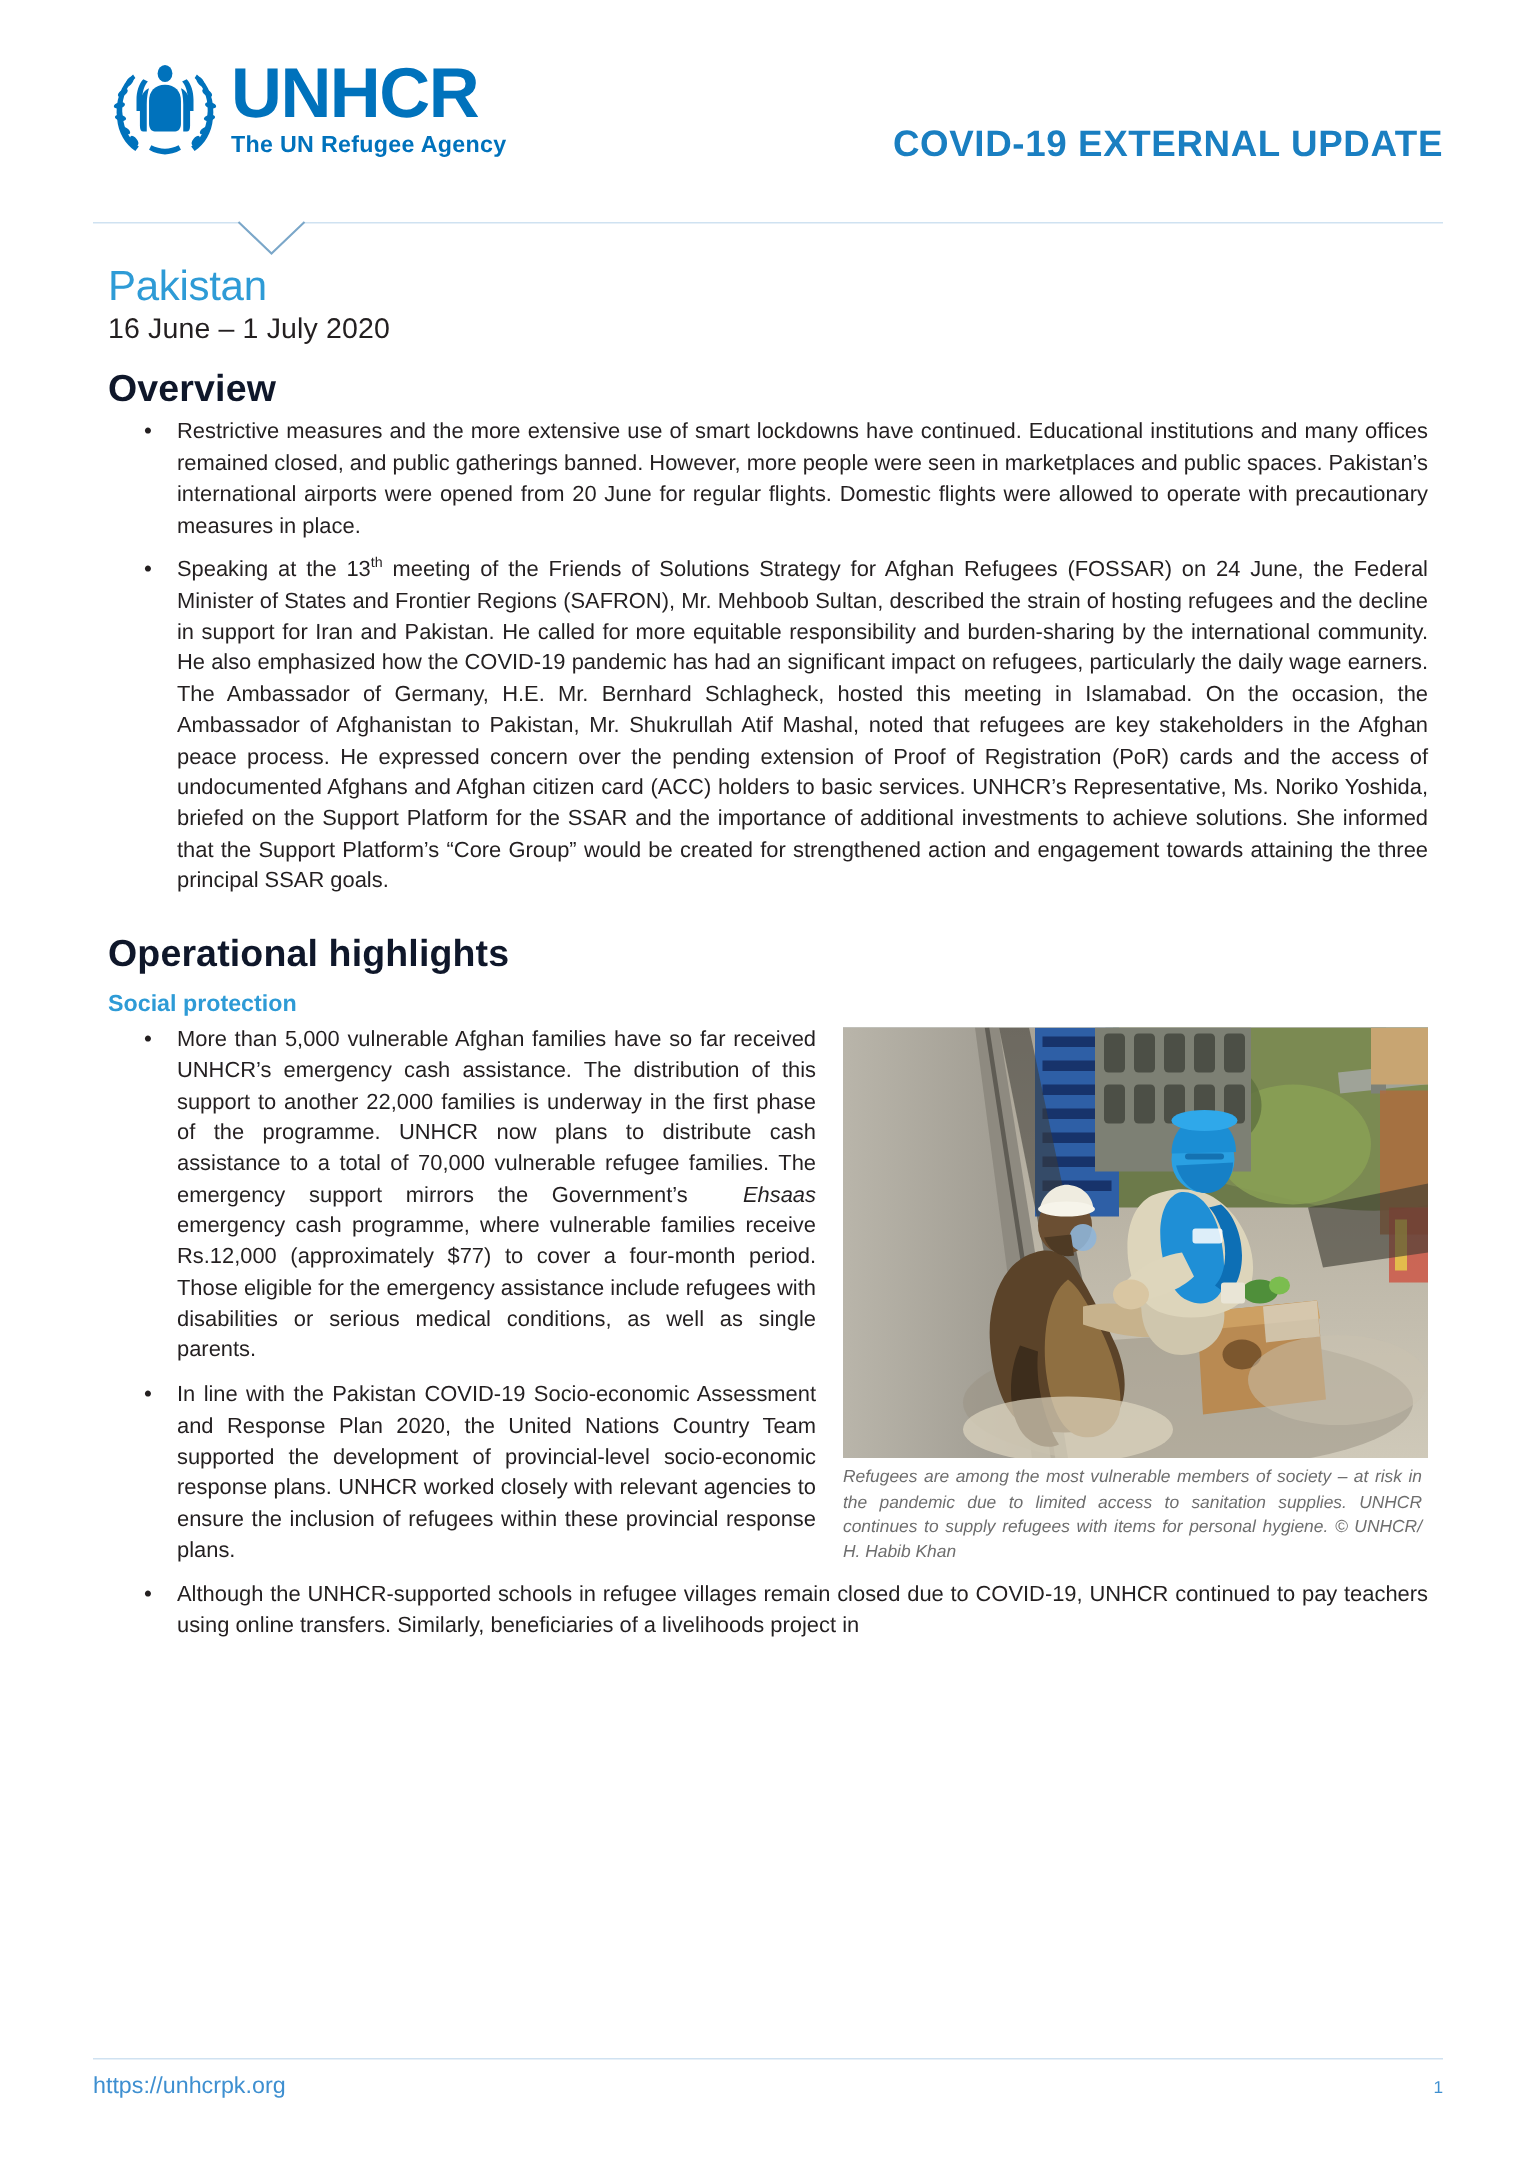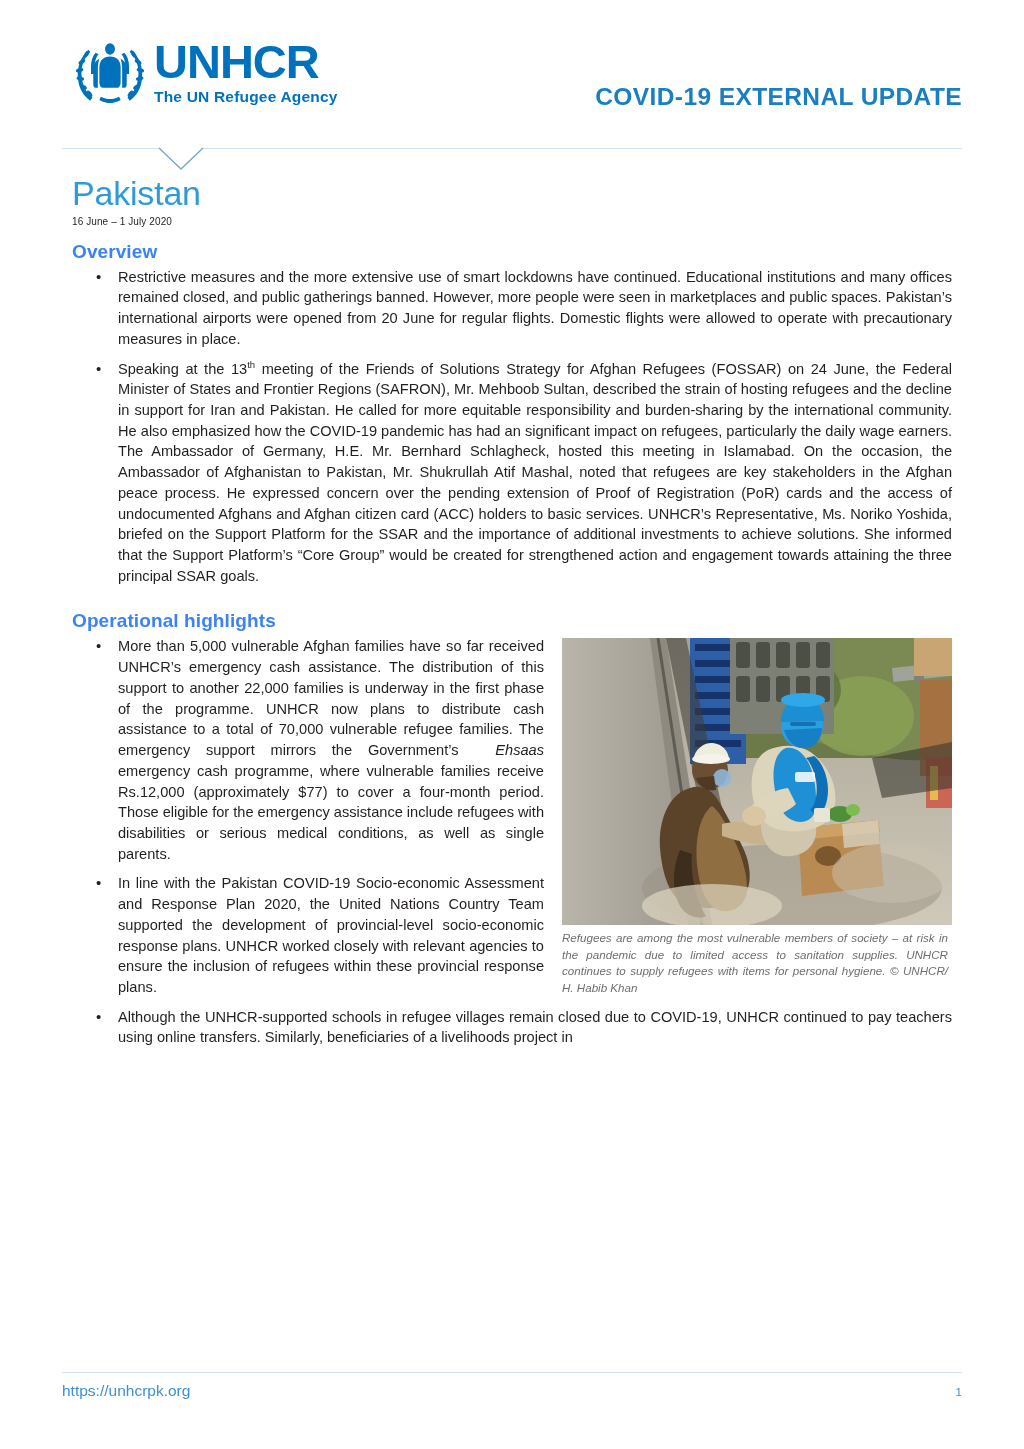--- a/index.html
+++ b/index.html
@@ -98,37 +98,37 @@
 
   
   .content {
     position: absolute;
     left: 72px;
     top: 176px;
     width: 880px;
   }
 
   .doc-title {
-    font-size: 34px;
+    font-size: 28px;
     color: #2e9bd6;
     line-height: 1.05;
     font-weight: normal;
     letter-spacing: -0.2px;
   }
   .doc-subtitle {
-    font-size: 10px;
+    font-size: 19px;
     color: #231f20;
     margin-top: 4px;
     letter-spacing: 0.1px;
   }
 
   .h2 {
-    font-size: 19px;
+    font-size: 25px;
     font-weight: bold;
-    color: #3b82f6;
+    color: #0f172a;
     margin-top: 14px;
     margin-bottom: 4px;
     letter-spacing: 0.1px;
   }
   .h2.spaced { margin-top: 24px; }
   .h3 {
     font-size: 15.5px;
     font-weight: bold;
     color: #2e9bd6;
     margin-top: 10px;
@@ -336,20 +336,21 @@
     <div class="doc-subtitle">16 June – 1 July 2020</div>
 
     <div class="h2">Overview</div>
 
     <ul class="bullets">
       <li><span>Restrictive measures and the more extensive use of smart lockdowns have continued. Educational institutions and many offices remained closed, and public gatherings banned. However, more people were seen in marketplaces and public spaces. Pakistan’s international airports were opened from 20 June for regular flights. Domestic flights were allowed to operate with precautionary measures in place.</span></li>
       <li><span>Speaking at the 13<sup class="sup">th</sup> meeting of the Friends of Solutions Strategy for Afghan Refugees (FOSSAR) on 24 June, the Federal Minister of States and Frontier Regions (SAFRON), Mr. Mehboob Sultan, described the strain of hosting refugees and the decline in support for Iran and Pakistan. He called for more equitable responsibility and burden-sharing by the international community. He also emphasized how the COVID-19 pandemic has had an significant impact on refugees, particularly the daily wage earners. The Ambassador of Germany, H.E. Mr. Bernhard Schlagheck, hosted this meeting in Islamabad. On the occasion, the Ambassador of Afghanistan to Pakistan, Mr. Shukrullah Atif Mashal, noted that refugees are key stakeholders in the Afghan peace process. He expressed concern over the pending extension of Proof of Registration (PoR) cards and the access of undocumented Afghans and Afghan citizen card (ACC) holders to basic services. UNHCR’s Representative, Ms. Noriko Yoshida, briefed on the Support Platform for the SSAR and the importance of additional investments to achieve solutions. She informed that the Support Platform’s “Core Group” would be created for strengthened action and engagement towards attaining the three principal SSAR goals.</span></li>
     </ul>
 
     <div class="h2 spaced">Operational highlights</div>
+    <div class="h3">Social protection</div>
 
     <div class="clearfix">
 
       <div class="photo-float">
         <div class="photo-frame">
           <svg viewBox="0 0 390 287" width="390" height="287" preserveAspectRatio="none">
             <defs>
               <linearGradient id="gnd" x1="0" y1="0" x2="0" y2="1">
                 <stop offset="0" stop-color="#a9a396"></stop>
                 <stop offset="1" stop-color="#cfc9b9"></stop>

